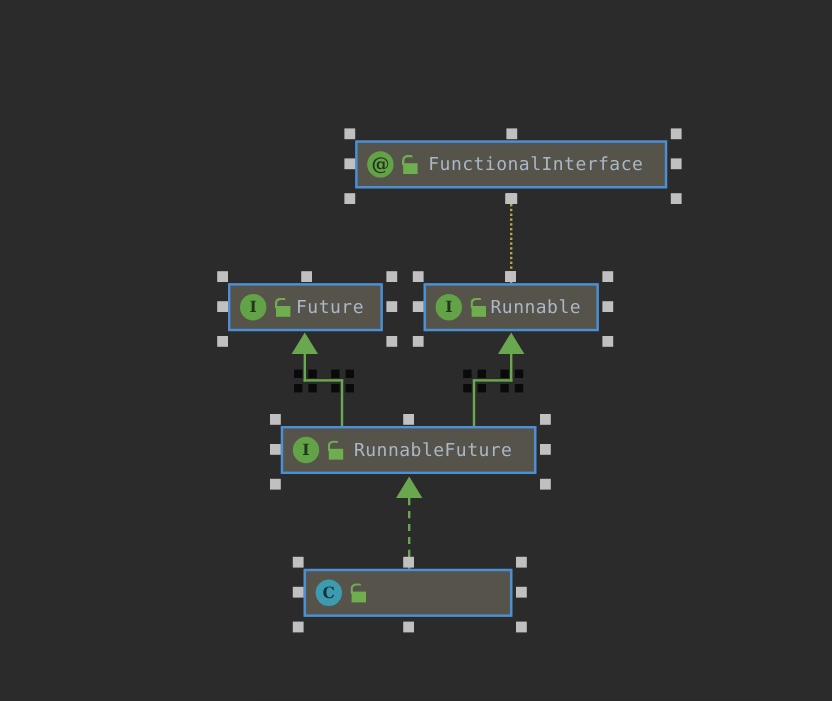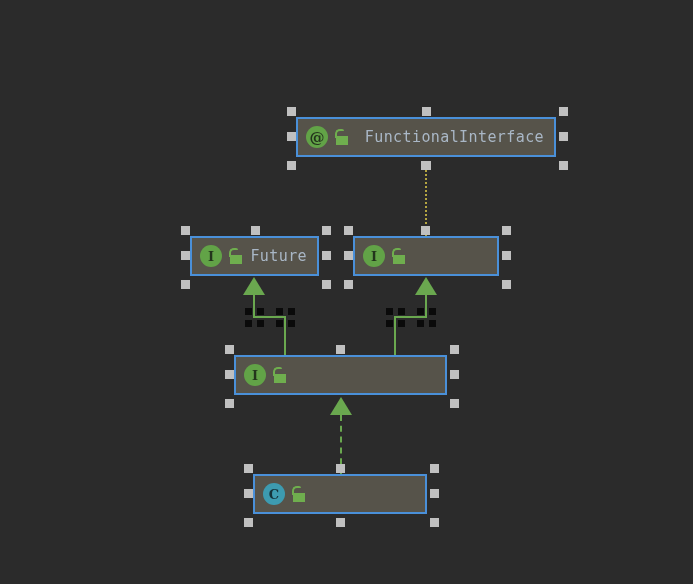--- a/index.html
+++ b/index.html
@@ -68,21 +68,21 @@
     height: 7px;
     border: 2px solid #6fae4e;
     border-bottom: none;
     border-right: none;
     border-top-left-radius: 5px;
     border-top-right-radius: 2px;
   }
 
   .node-label {
     flex: 1 1 auto;
-    text-align: right;
+    text-align: center;
     color: #a9b7c6;
     font-size: 15px;
     letter-spacing: 0.4px;
     padding-right: 10px;
     white-space: nowrap;
   }
 
   
   .handle {
     position: absolute;
@@ -194,35 +194,37 @@
   <div class="handle" style="left:322px; top:251px;"></div>
   <div class="handle" style="left:181px; top:280px;"></div>
   <div class="handle" style="left:322px; top:280px;"></div>
 
   <div class="uml-node" style="left:353px; top:236px; width:146px; height:40px;">
     <div class="node-icon iface">I</div>
     <div class="lock-icon">
       <div class="shackle"></div>
         <div class="body"></div>
     </div>
+    <div class="node-label">Runnable</div>
   </div>
   <div class="handle" style="left:344px; top:226px;"></div>
   <div class="handle" style="left:421px; top:226px;"></div>
   <div class="handle" style="left:502px; top:226px;"></div>
   <div class="handle" style="left:344px; top:251px;"></div>
   <div class="handle" style="left:502px; top:251px;"></div>
   <div class="handle" style="left:344px; top:280px;"></div>
   <div class="handle" style="left:502px; top:280px;"></div>
 
   <div class="uml-node" style="left:234px; top:355px; width:213px; height:40px;">
     <div class="node-icon iface">I</div>
     <div class="lock-icon">
       <div class="shackle"></div>
         <div class="body"></div>
     </div>
+    <div class="node-label">RunnableFuture</div>
   </div>
   <div class="handle" style="left:225px; top:345px;"></div>
   <div class="handle" style="left:336px; top:345px;"></div>
   <div class="handle" style="left:450px; top:345px;"></div>
   <div class="handle" style="left:225px; top:370px;"></div>
   <div class="handle" style="left:450px; top:370px;"></div>
   <div class="handle" style="left:225px; top:399px;"></div>
   <div class="handle" style="left:450px; top:399px;"></div>
 
   <div class="uml-node" style="left:253px; top:474px; width:174px; height:40px;">

